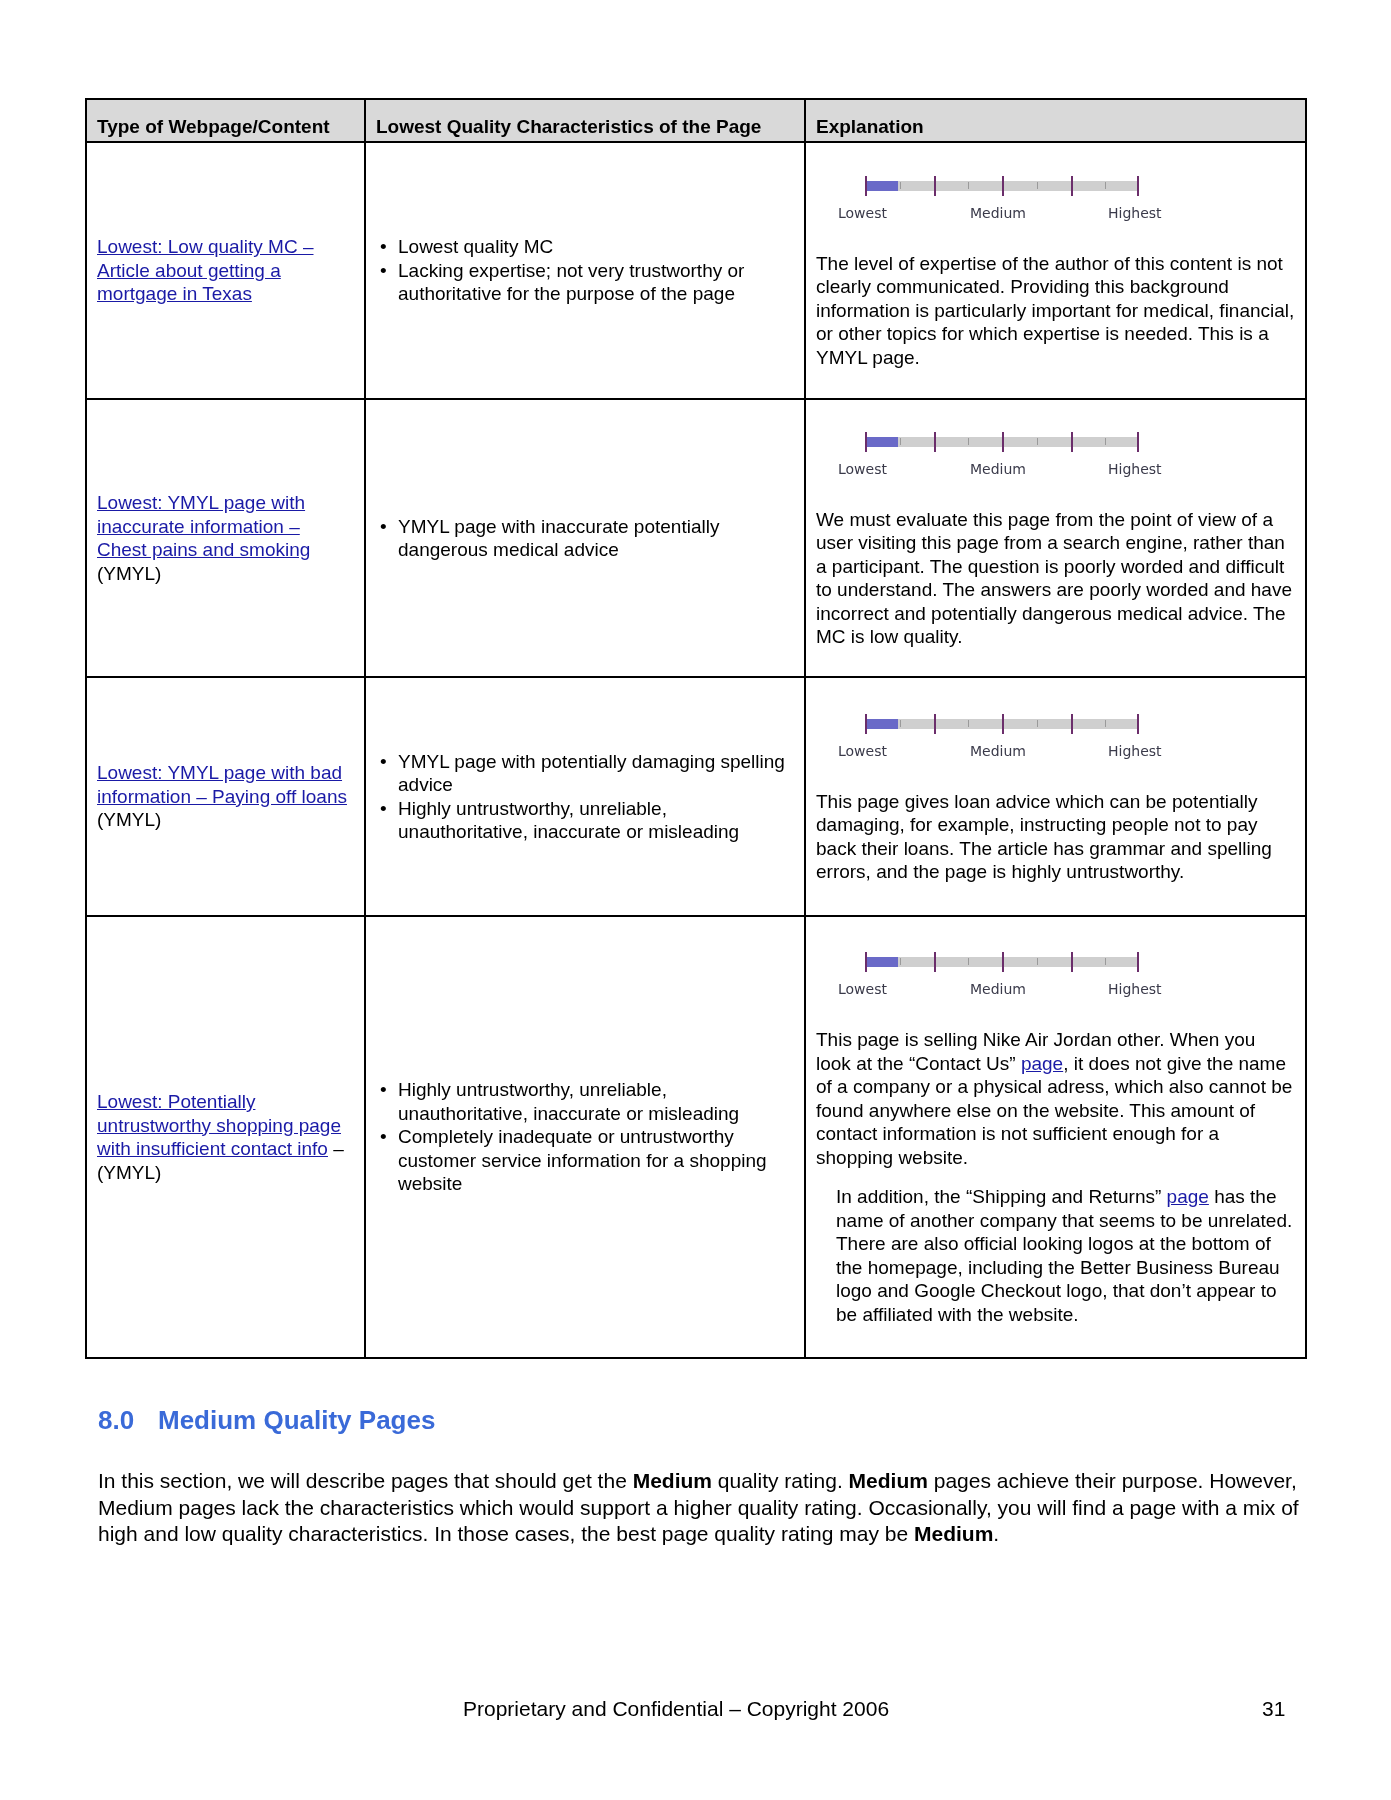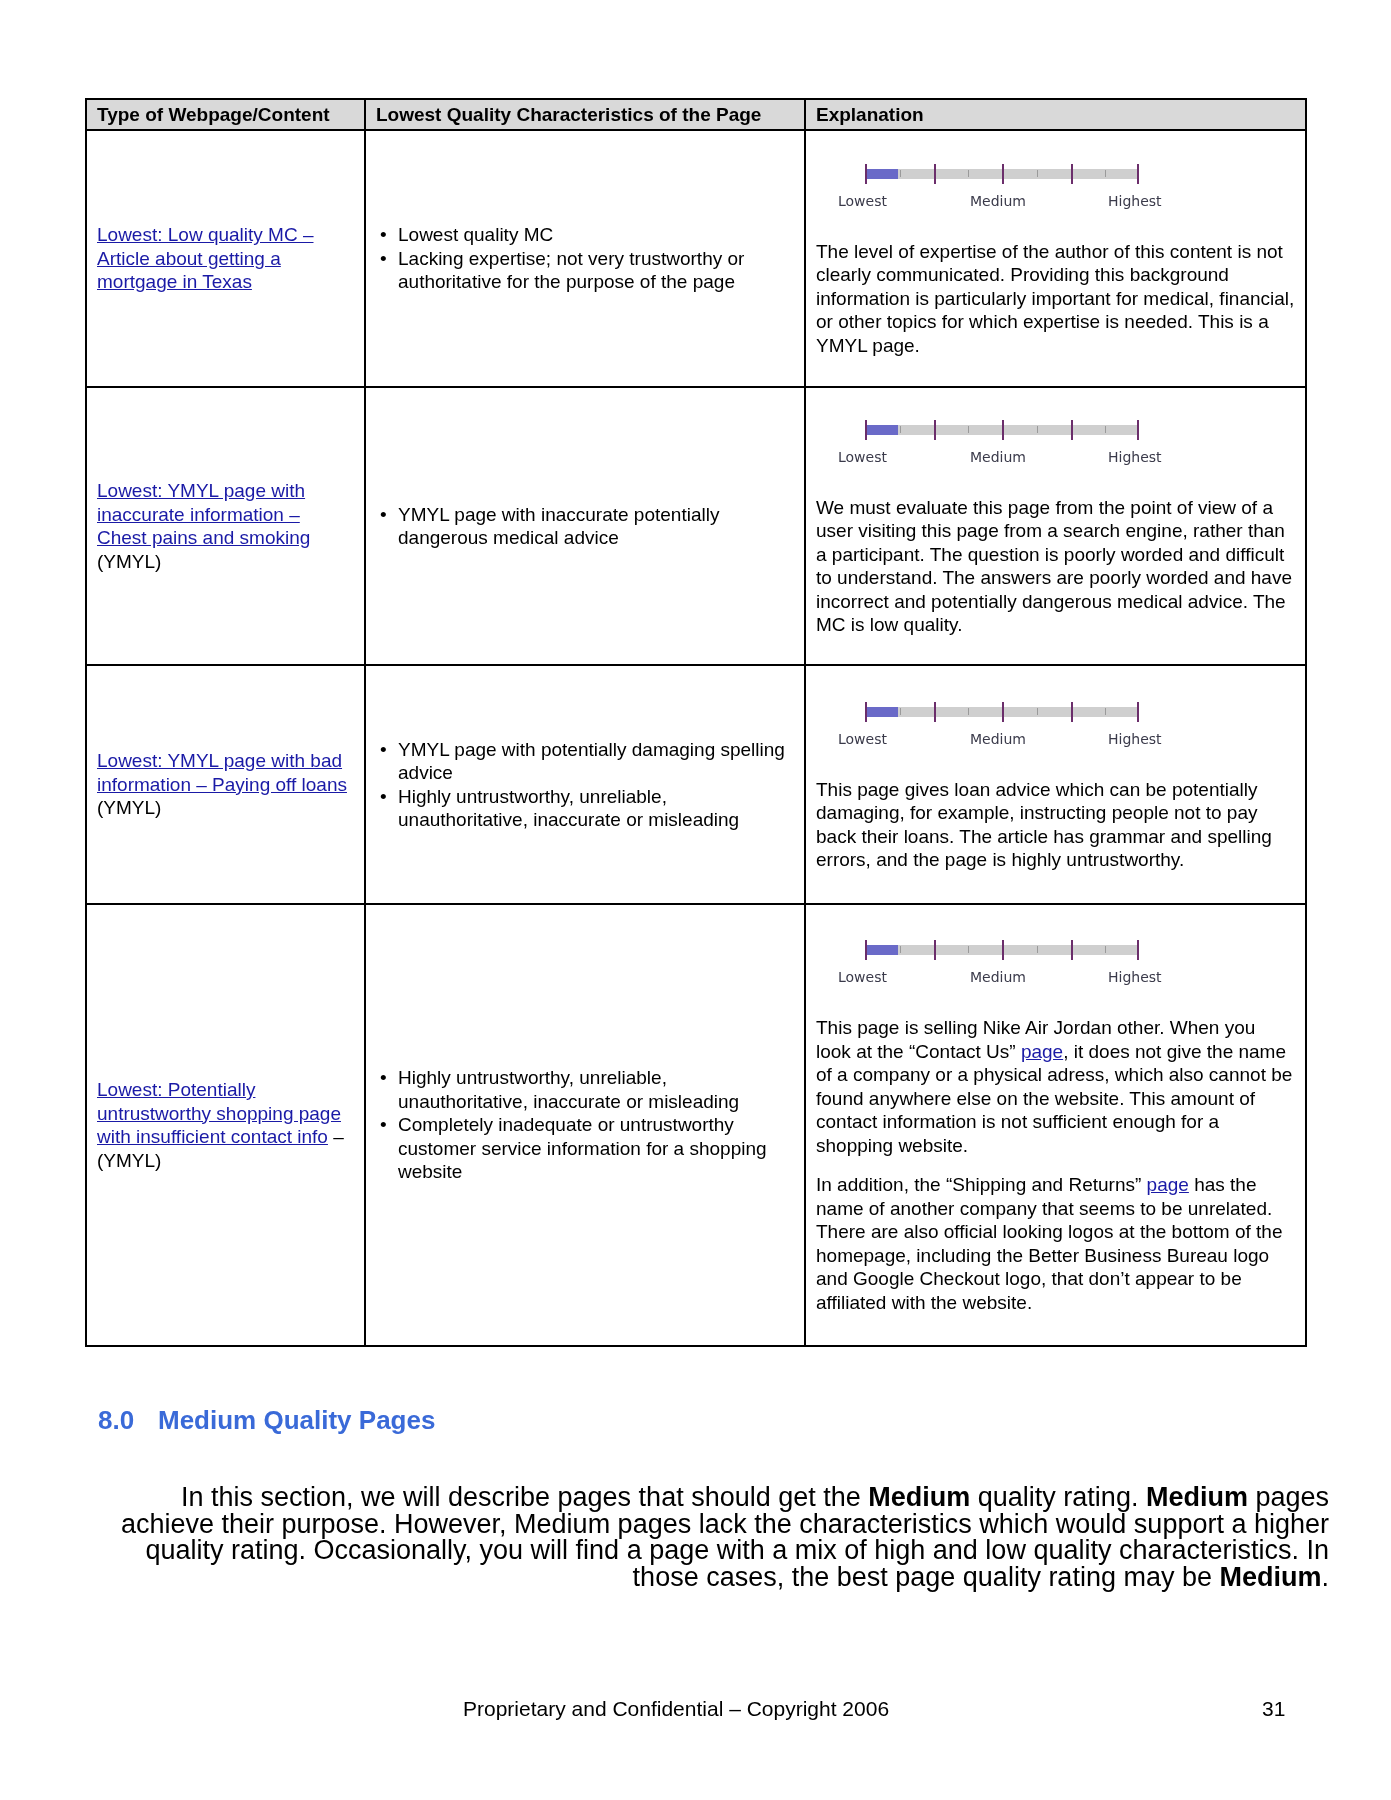--- a/index.html
+++ b/index.html
@@ -1,41 +1,41 @@
 <!DOCTYPE html>
 <html><head>
 <meta charset="utf-8">
 <style>
   html, body { margin: 0; padding: 0; background: #ffffff; }
   body { width: 1391px; height: 1800px; position: relative; font-family: "Liberation Sans", sans-serif; color: #000; overflow: hidden; }
   .tbl { position: absolute; left: 85px; top: 98px; width: 1220px; border-collapse: collapse; table-layout: fixed; }
   .tbl th, .tbl td { border: 2px solid #000; vertical-align: middle; padding: 0 10px; font-size: 19px; line-height: 23.5px; }
-  .tbl th { background: #d9d9d9; font-weight: bold; text-align: left; height: 29px; padding-top: 0; padding-bottom: 0; white-space: nowrap; }
+  .tbl th { background: #d9d9d9; font-weight: bold; text-align: left; height: 29px; padding-top: 12px; padding-bottom: 0; white-space: nowrap; }
   .tbl col.c1 { width: 279px; }
   .tbl col.c2 { width: 440px; }
   .tbl col.c3 { width: 501px; }
   a.lnk { color: #1a1aa6; text-decoration: underline; }
   ul.bul { margin: 0; padding: 0 0 0 22px; list-style: none; }
   ul.bul li { position: relative; }
   ul.bul li::before { content: "\2022"; position: absolute; left: -18px; top: 0; }
   .slider { position: relative; width: 320px; height: 52px; margin: 0 0 28px 20px; }
   .slider .track { position: absolute; left: 30px; top: 9px; width: 272px; height: 10px; background: #cfcfcf; }
   .slider .fill { position: absolute; left: 30px; top: 9px; width: 32px; height: 10px; background: #6a6ac8; }
   .slider .tick { position: absolute; top: 4px; width: 2px; height: 20px; background: #6b2e6b; }
   .slider .mtick { position: absolute; top: 10px; width: 1px; height: 7px; background: #9a9a9a; }
   .slider .lbl { position: absolute; top: 30px; font-family: "DejaVu Sans", sans-serif; font-size: 14px; color: #3a3a4a; }
   .p { margin: 0; }
-  .p + .p { margin-top: 16px; }
+  .p + .p { margin-top: 16px; margin-left: 20px; }
   .row1 td { height: 255px; }
   .row2 td { height: 276px; }
   .row3 td { height: 237px; }
   .row4 td { height: 440px; }
   .heading { position: absolute; left: 98px; top: 1405px; font-size: 26px; font-weight: bold; color: #3a6ad8; margin: 0; white-space: nowrap; }
   .heading .num { display: inline-block; width: 60px; }
-  .para { position: absolute; left: 98px; top: 1468px; width: 1215px; font-size: 27px; line-height: 26.5px; margin: 16px; text-align: right; }
+  .para { position: absolute; left: 98px; top: 1468px; width: 1215px; font-size: 21px; line-height: 26.5px; margin: 0; }
   .footer { position: absolute; top: 1697px; font-size: 21px; }
   .footer-left { left: 463px; }
   .footer-right { left: 1262px; }
 </style>
 </head>
 <body>
 
 <table class="tbl">
   <colgroup>
       <col class="c1">

